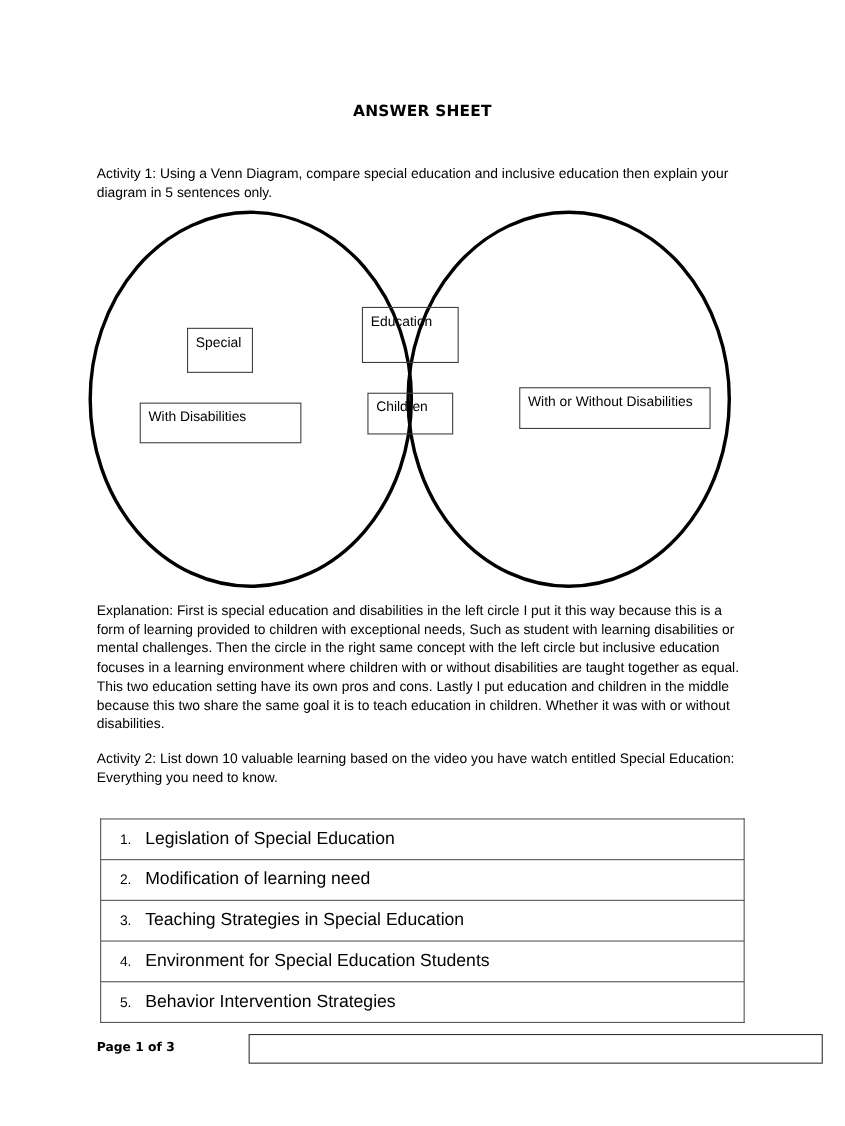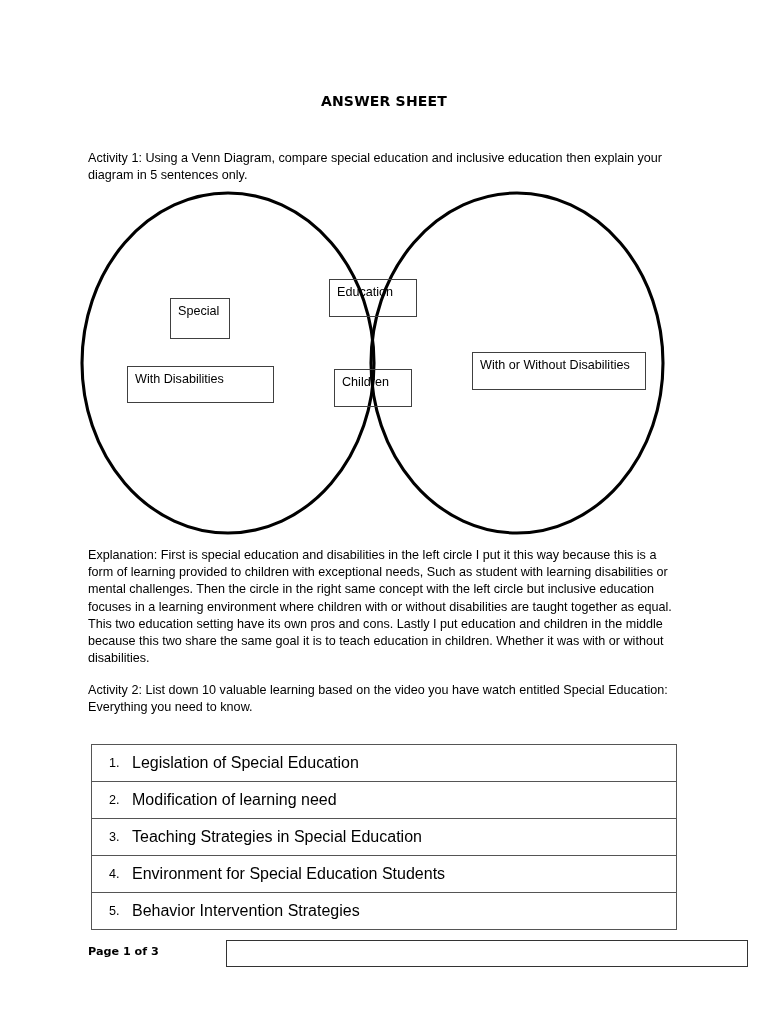--- a/index.html
+++ b/index.html
@@ -57,22 +57,22 @@
     border: 1.4px solid #404040;
     background: transparent;
     box-sizing: border-box;
     font-size: 12.6px;
     line-height: 16px;
     padding: 4px 7px 3px 7px;
     color: #000;
   }
   .box-special        { left: 100px; top: 110px; width: 60px;  height: 41px; }
   .box-with-dis       { left: 57px;  top: 178px; width: 147px; height: 37px; }
-  .box-education      { left: 259px; top: 91px;  width: 88px;  height: 38px; }
-  .box-children       { left: 264px; top: 169px; width: 78px;  height: 38px; margin-top: 12px; }
+  .box-education      { left: 259px; top: 91px;  width: 88px;  height: 51px; }
+  .box-children       { left: 264px; top: 169px; width: 78px;  height: 38px; }
   .box-inclusive      { left: 399px; top: 94px;  width: 135px; height: 38px; }
   .box-with-without   { left: 402px; top: 164px; width: 174px; height: 38px; }
 
   
   .explanation {
     position: absolute;
     top: 547px;
     left: 88px;
     width: 586px;
     font-size: 12.6px;

